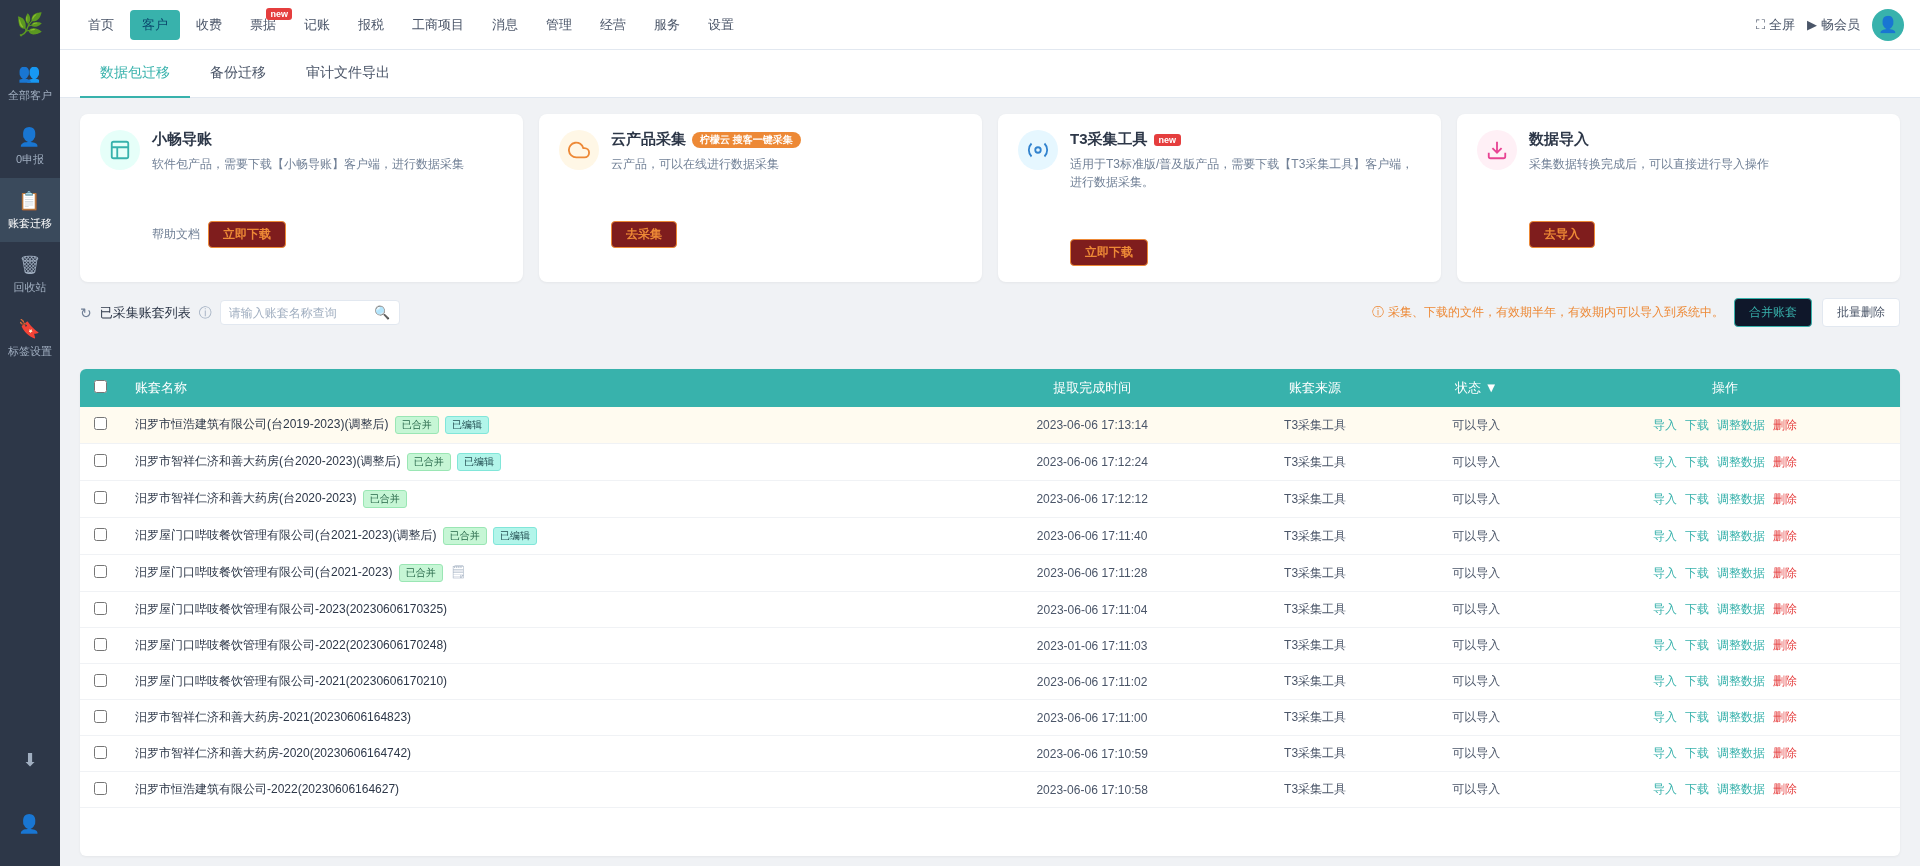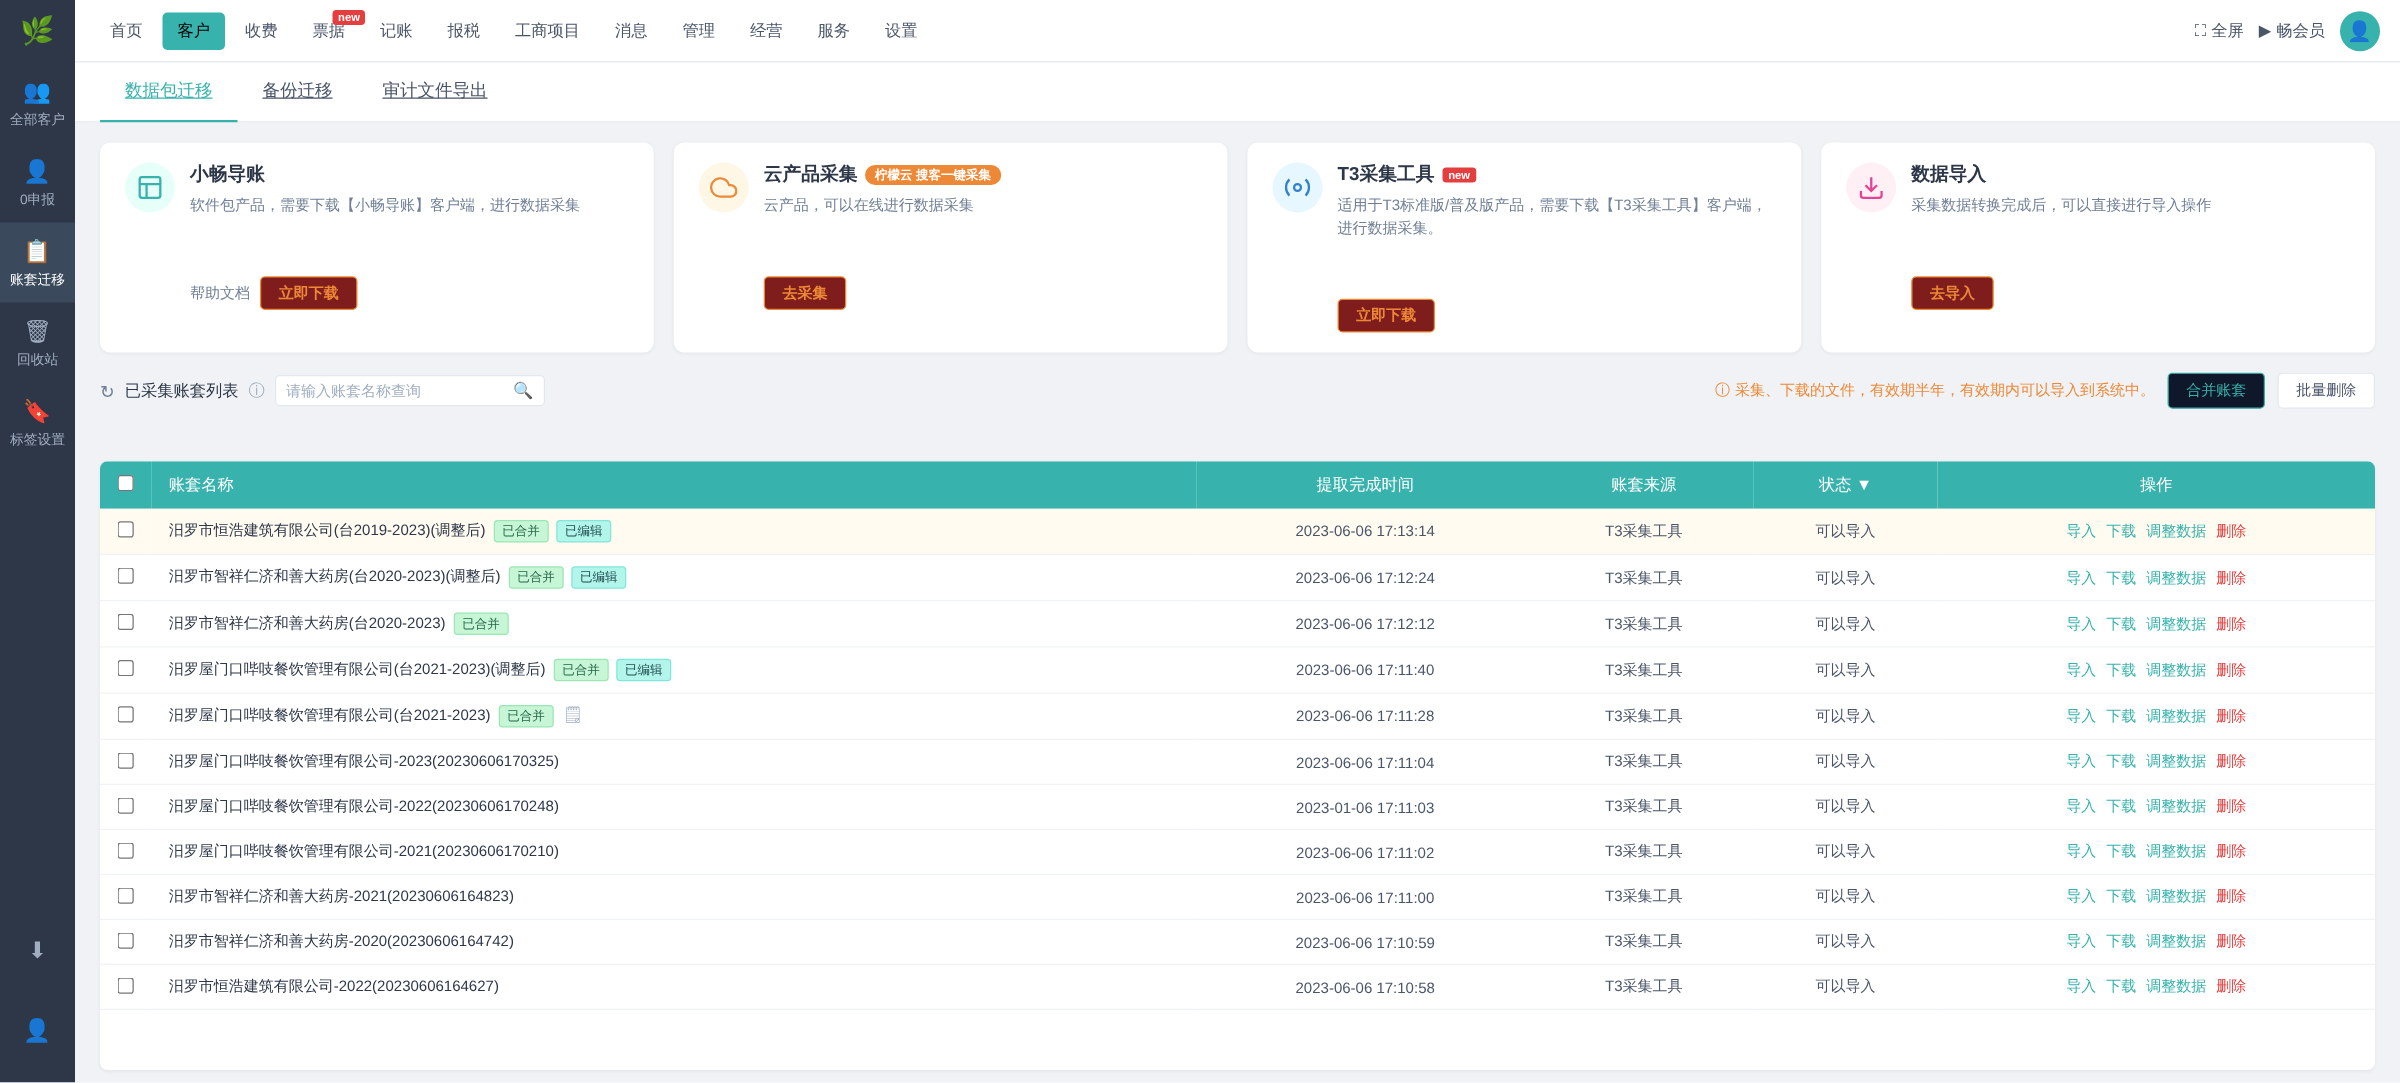--- a/index.html
+++ b/index.html
@@ -65,21 +65,21 @@
     .nav-item {
       padding: 6px 12px;
       cursor: pointer;
       color: #4a5568;
       border-radius: 4px;
       font-size: 13px;
       position: relative;
     }
     .nav-item.active {
       background: #38b2ac;
-      color: #000000;
+      color: #0c4a6e;
       border-radius: 4px;
     }
     .nav-badge {
       position: absolute;
       top: -2px;
       right: -4px;
       background: #e53e3e;
       color: #fff;
       font-size: 9px;
       padding: 1px 4px;
@@ -126,21 +126,20 @@
       border-bottom: 1px solid #e2e8f0;
       gap: 0;
     }
     .tab {
       padding: 14px 20px;
       cursor: pointer;
       color: #4a5568;
       font-size: 14px;
       border-bottom: 2px solid transparent;
       margin-bottom: -1px;
-      text-decoration: underline;
     }
     .tab.active {
       color: #38b2ac;
       border-bottom: 2px solid #38b2ac;
       font-weight: 500;
     }
 
     
     .cards-area {
       display: flex;
@@ -239,21 +238,21 @@
     .table-title { font-size: 13px; color: #2d3748; font-weight: 500; }
     .help-icon { color: #a0aec0; cursor: pointer; font-size: 13px; }
     .search-box {
       display: flex;
       align-items: center;
       border: 1px solid #e2e8f0;
       border-radius: 4px;
       padding: 4px 8px;
       background: #fff;
       gap: 4px;
-      width: 216px;
+      width: 180px;
     }
     .search-box input {
       border: none;
       outline: none;
       font-size: 12px;
       color: #4a5568;
       width: 100%;
       background: transparent;
     }
     .search-box input::placeholder { color: #a0aec0; }

